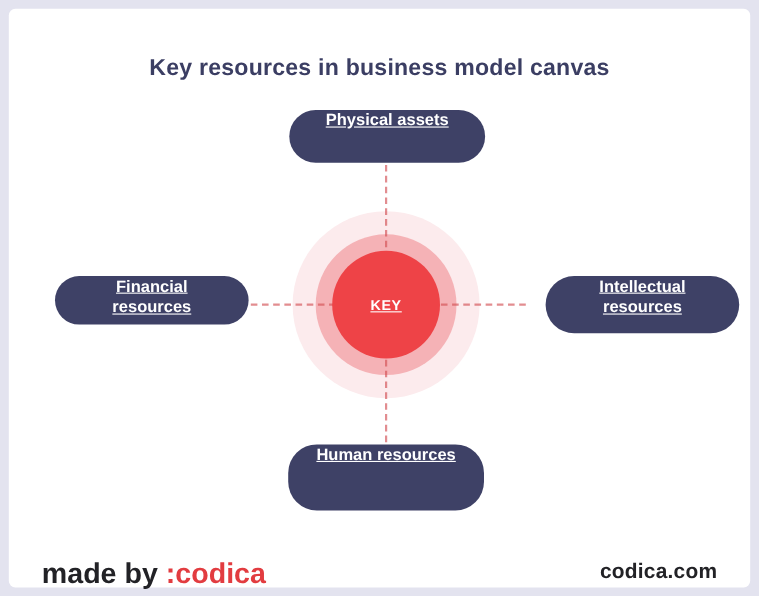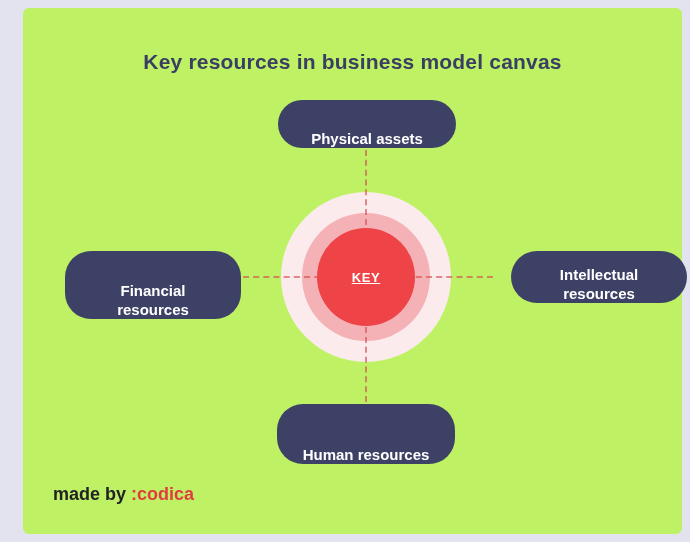--- a/index.html
+++ b/index.html
@@ -6,23 +6,22 @@
   body {
     width: 690px; height: 542px;
     position: relative;
     background: #e3e3ef;
     font-family: "Liberation Sans", sans-serif;
     overflow: hidden;
   }
   .canvas {
     position: absolute;
     left: 8px; top: 8px; right: 8px; bottom: 8px;
-    background: #bef264;
+    background: #ffffff;
     border-radius: 6px;
-    margin-left: 15px;
   }
   .page-title {
     position: absolute;
     left: 0; right: 0; top: 28px;
     text-align: center;
     font-size: 21px;
     font-weight: bold;
     color: #3b3e63;
     letter-spacing: 0.2px;
   }
@@ -57,36 +56,37 @@
     line-height: 19px;
     text-align: center;
     text-decoration: underline;
   }
   
   .node {
     position: absolute;
     background: #3e4166;
     border-radius: 26px;
     z-index: 4;
-    display: flex; align-items: flex-end; justify-content: center;
+    display: flex; align-items: flex-start; justify-content: center;
     color: #ffffff;
     font-weight: bold;
     font-size: 15px;
     text-align: center;
     line-height: 19px;
+    text-decoration: underline;
   }
   .node-top    { left: 255px; top:  92px; width: 178px; height: 48px; }
   .node-bottom { left: 254px; top: 396px; width: 178px; height: 60px; }
-  .node-left   { left:  42px; top: 243px; width: 176px; height: 68px; }
+  .node-left   { left:  42px; top: 243px; width: 176px; height: 44px; }
   .node-right  { left: 488px; top: 243px; width: 176px; height: 52px; }
   .node-left .node-label, .node-right .node-label { max-width: 110px; }
   
   .footer-left {
-    position: absolute; left: 30px; top: 476px;
-    font-size: 18px; font-weight: bold; color: #222226;
+    position: absolute; left: 30px; top: 498px;
+    font-size: 26px; font-weight: bold; color: #222226;
   }
   .footer-left .brand { color: #e23c40; }
   .footer-right {
     position: absolute; right: 30px; top: 501px;
     font-size: 19px; font-weight: bold; color: #222226;
     letter-spacing: 0.2px;
   }
 </style>
 </head>
 <body>
@@ -120,14 +120,15 @@
 
     <div class="node node-bottom">
       <span class="node-label">Human resources</span>
     </div>
   </div>
 
   <div class="footer-left">
     <span>made by </span><span class="brand">:codica</span>
   </div>
 
+  <div class="footer-right">codica.com</div>
 
 </div>
 
 </body></html>

